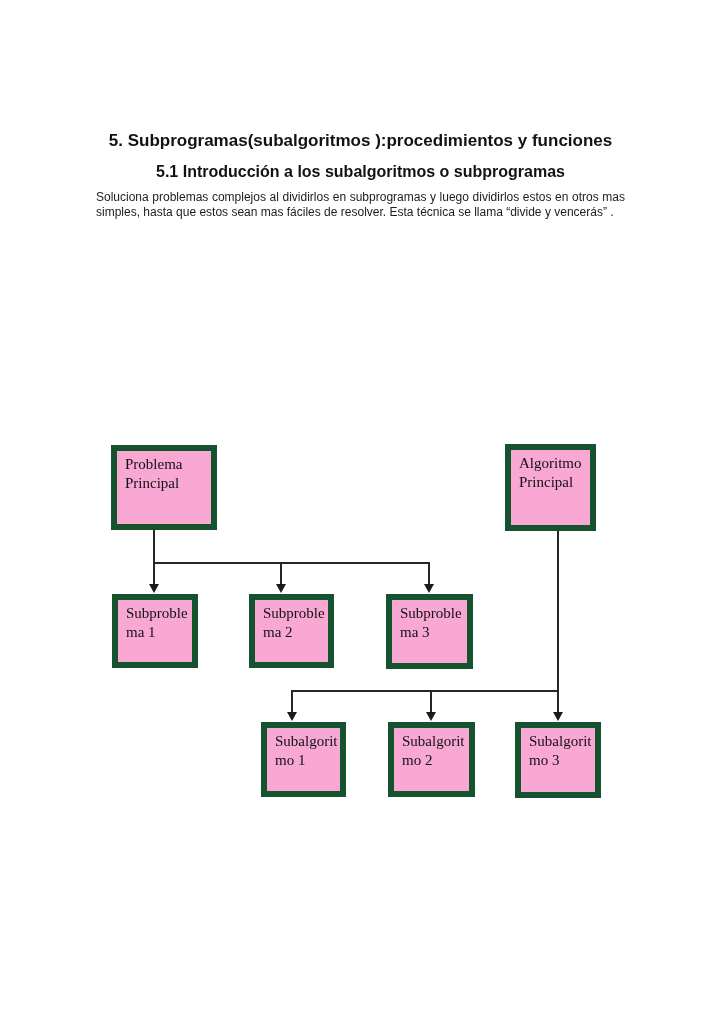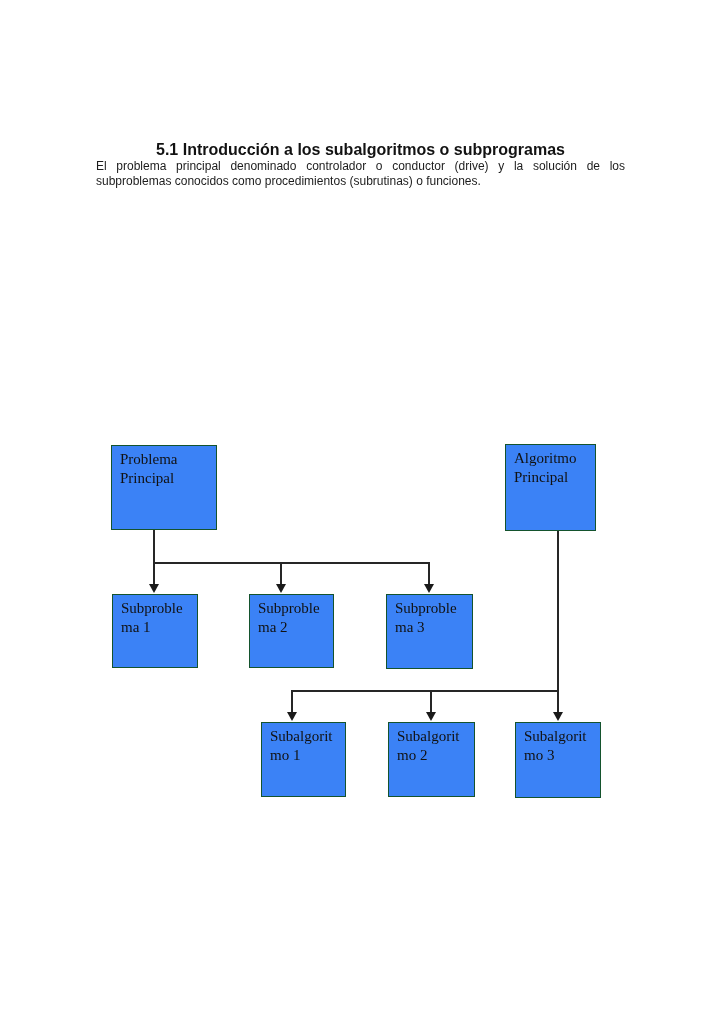--- a/index.html
+++ b/index.html
@@ -28,22 +28,22 @@
     margin: 10px 0 0 0; font: bold 16px/19px "Liberation Sans", sans-serif;
     color: #121212;
     text-align: center;
   }
   p.s1 { margin-top: 9px; }
   p.s2 { margin-top: 0; }
 
   
   .diagram { position: absolute; inset: 0; }
   .dbox {
-    position: absolute; background: #3b82f6;
-    border: 1px solid #14532d; box-sizing: border-box;
+    position: absolute; background: #f9a8d4;
+    border: 6px solid #14532d; box-sizing: border-box;
   }
   .dlabel {
     display: block; padding: 4px 4px 0 8px;
     font-family: "Liberation Serif", serif;
     font-size: 15px; line-height: 19px; color: #111;
     white-space: pre-line;
   }
   .hline, .vline { position: absolute; background: #262626; }
   .arrowhead {
     position: absolute; width: 0; height: 0;
@@ -51,22 +51,23 @@
     border-right: 5px solid transparent;
     border-top: 9px solid #1a1a1a;
   }
 </style>
 </head>
 <body>
 
 <div class="page">
 
   <div class="content">
+    <h1 class="doc-title">5. Subprogramas(subalgoritmos ):procedimientos y funciones</h1>
     <h2 class="section-heading">5.1 Introducción a los subalgoritmos o subprogramas</h2>
-    <p class="body-text s2">El problema principal denominado controlador  o conductor (drive) y la solución de los subproblemas conocidos como procedimientos (subrutinas) o funciones.</p>
+    <p class="body-text s1">Soluciona problemas complejos al dividirlos en subprogramas y luego dividirlos estos en otros mas simples, hasta que estos sean mas fáciles de resolver. Esta técnica se llama “divide y  vencerás” .</p>
   </div>
 
   <div class="diagram">
 
     <div class="dbox" style="left:111px;top:445px;width:106px;height:85px">
       <span class="dlabel">Problema
 Principal</span>
     </div>
     <div class="dbox" style="left:505px;top:444px;width:91px;height:87px">
       <span class="dlabel">Algoritmo

